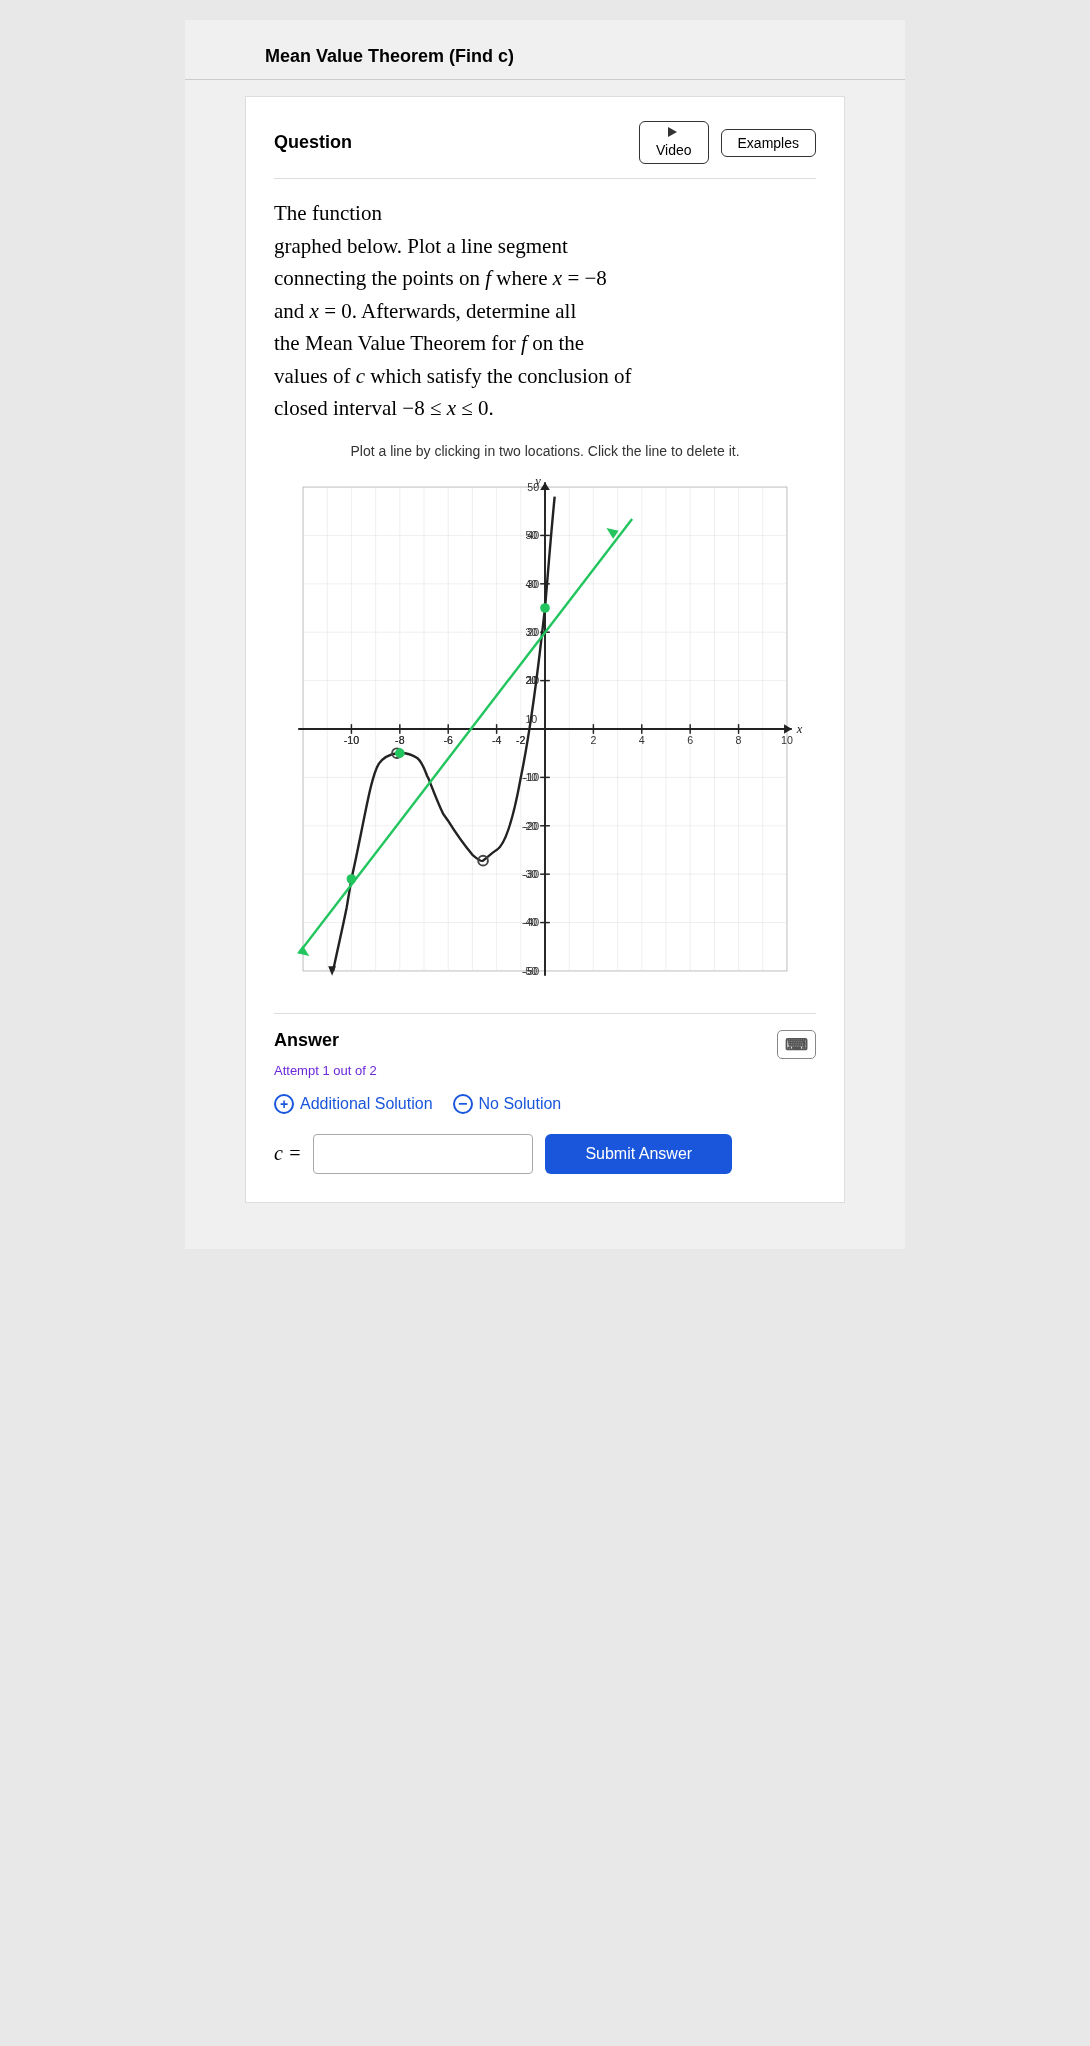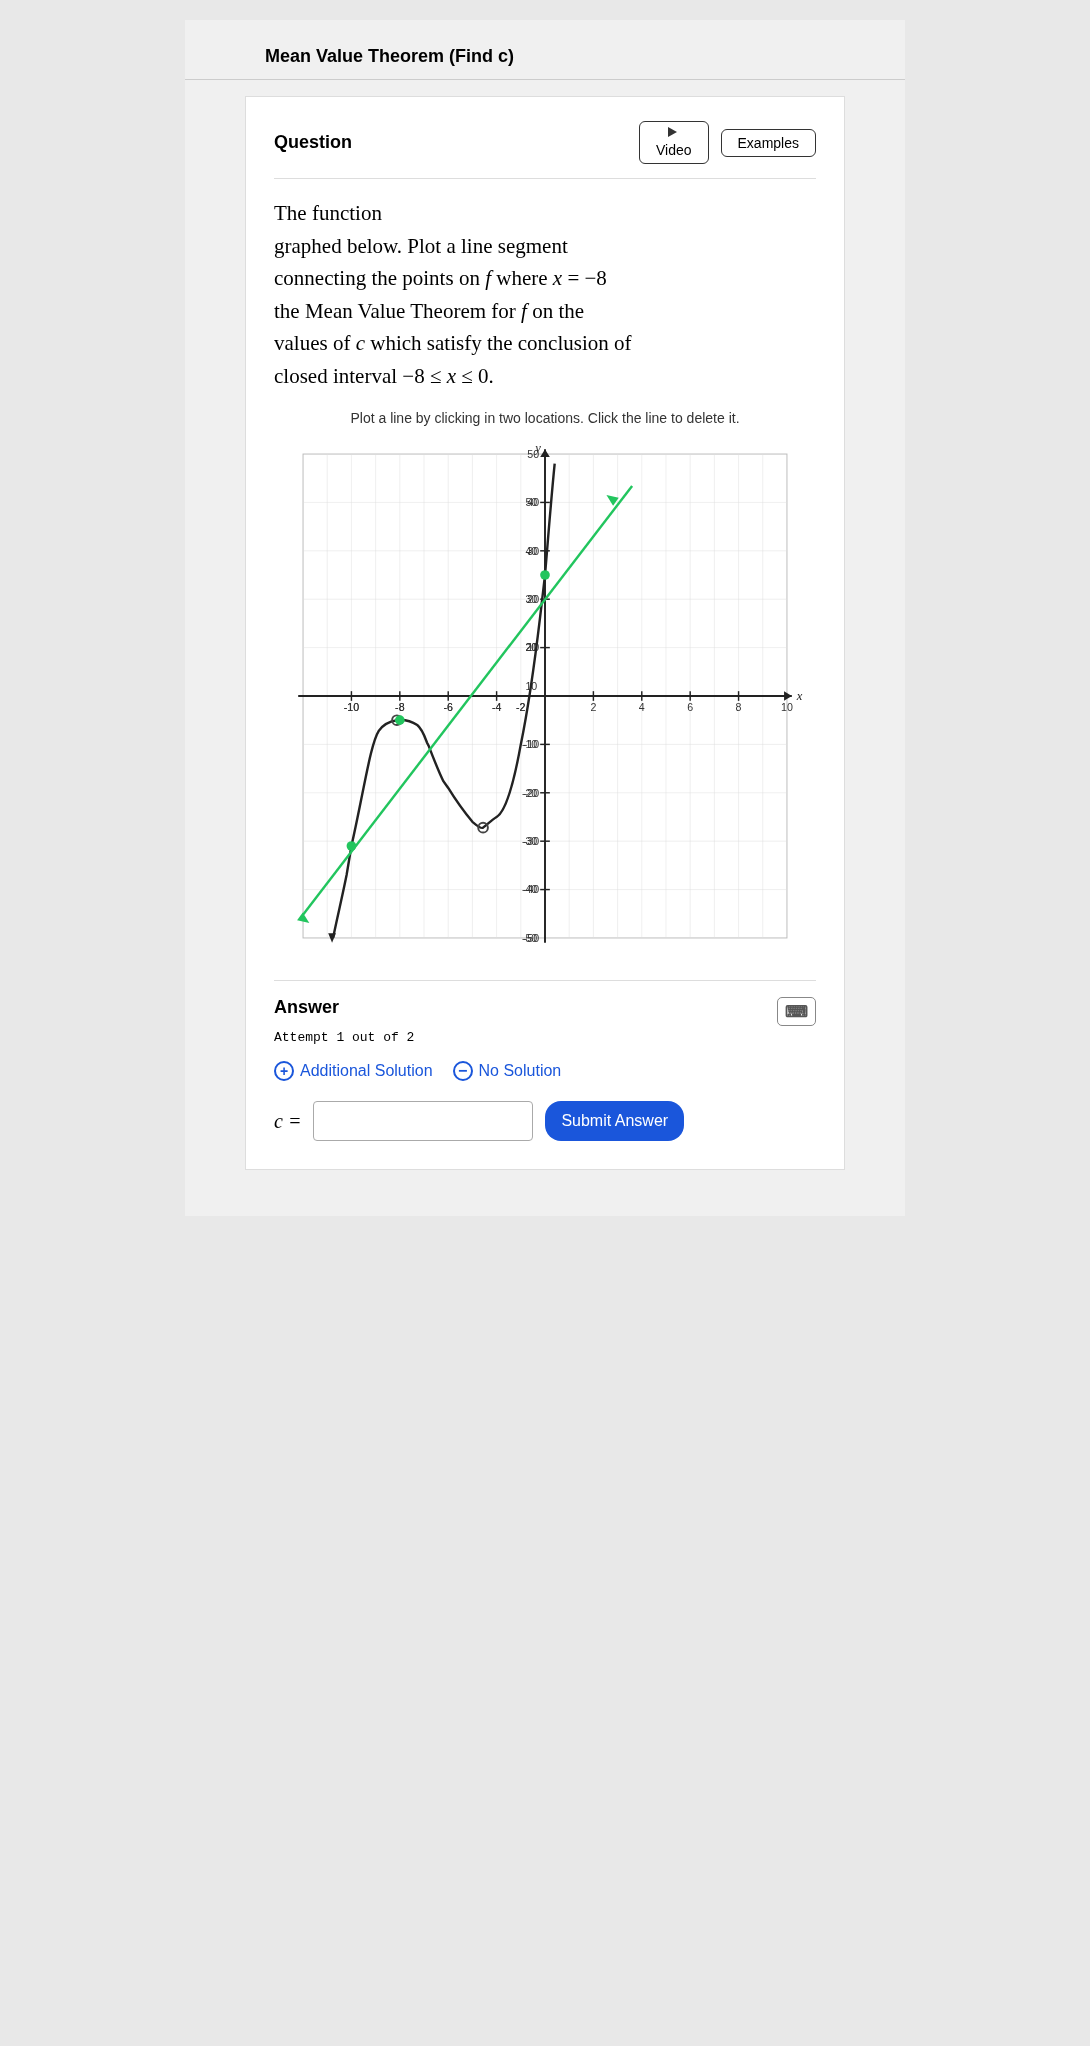--- a/index.html
+++ b/index.html
@@ -95,24 +95,24 @@
     .keyboard-icon {
       border: 1.5px solid #888;
       border-radius: 5px;
       padding: 4px 7px;
       font-size: 16px;
       color: #555;
       cursor: pointer;
     }
     .attempt-text {
       font-size: 13px;
-      color: #000000;
+      color: #6d28d9;
       margin-top: 4px;
       margin-bottom: 16px;
-      font-family: Liberation Mono, monospace;
+      font-family: Liberation Sans, sans-serif;
     }
     .solution-options {
       display: flex;
       align-items: center;
       gap: 20px;
       margin-bottom: 20px;
     }
     .solution-btn {
       display: flex;
       align-items: center;
@@ -156,22 +156,22 @@
       border-radius: 4px;
       padding: 10px 12px;
       font-size: 16px;
       width: 220px;
       outline: none;
     }
     .submit-btn {
       background: #1a56db;
       color: #fff;
       border: none;
-      border-radius: 16px;
-      padding: 11px 16px;
+      border-radius: 6px;
+      padding: 11px 40px;
       font-size: 16px;
       font-family: Arial, sans-serif;
       cursor: pointer;
       font-weight: 500;
     }
     .play-icon {
       display: inline-block;
       width: 0;
       height: 0;
       border-top: 5px solid transparent;
@@ -198,20 +198,21 @@
       </button>
       <button class="btn-outline">
         <span>Examples</span>
       </button>
     </div>
 
     <div class="question-text">
       <div>The function</div>
       <div>graphed below. Plot a line segment</div>
       <div>connecting the points on <em>f</em> where <em>x</em> = −8</div>
+      <div>and <em>x</em> = 0. Afterwards, determine all</div>
       <div>the Mean Value Theorem for <em>f</em> on the</div>
       <div>values of <em>c</em> which satisfy the conclusion of</div>
       <div>closed interval −8 ≤ <em>x</em> ≤ 0.</div>
     </div>
 
     <div class="plot-instruction">
       <span>Plot a line by clicking in two locations. Click the line to delete it.</span>
     </div>
 
     <div class="graph-container">

